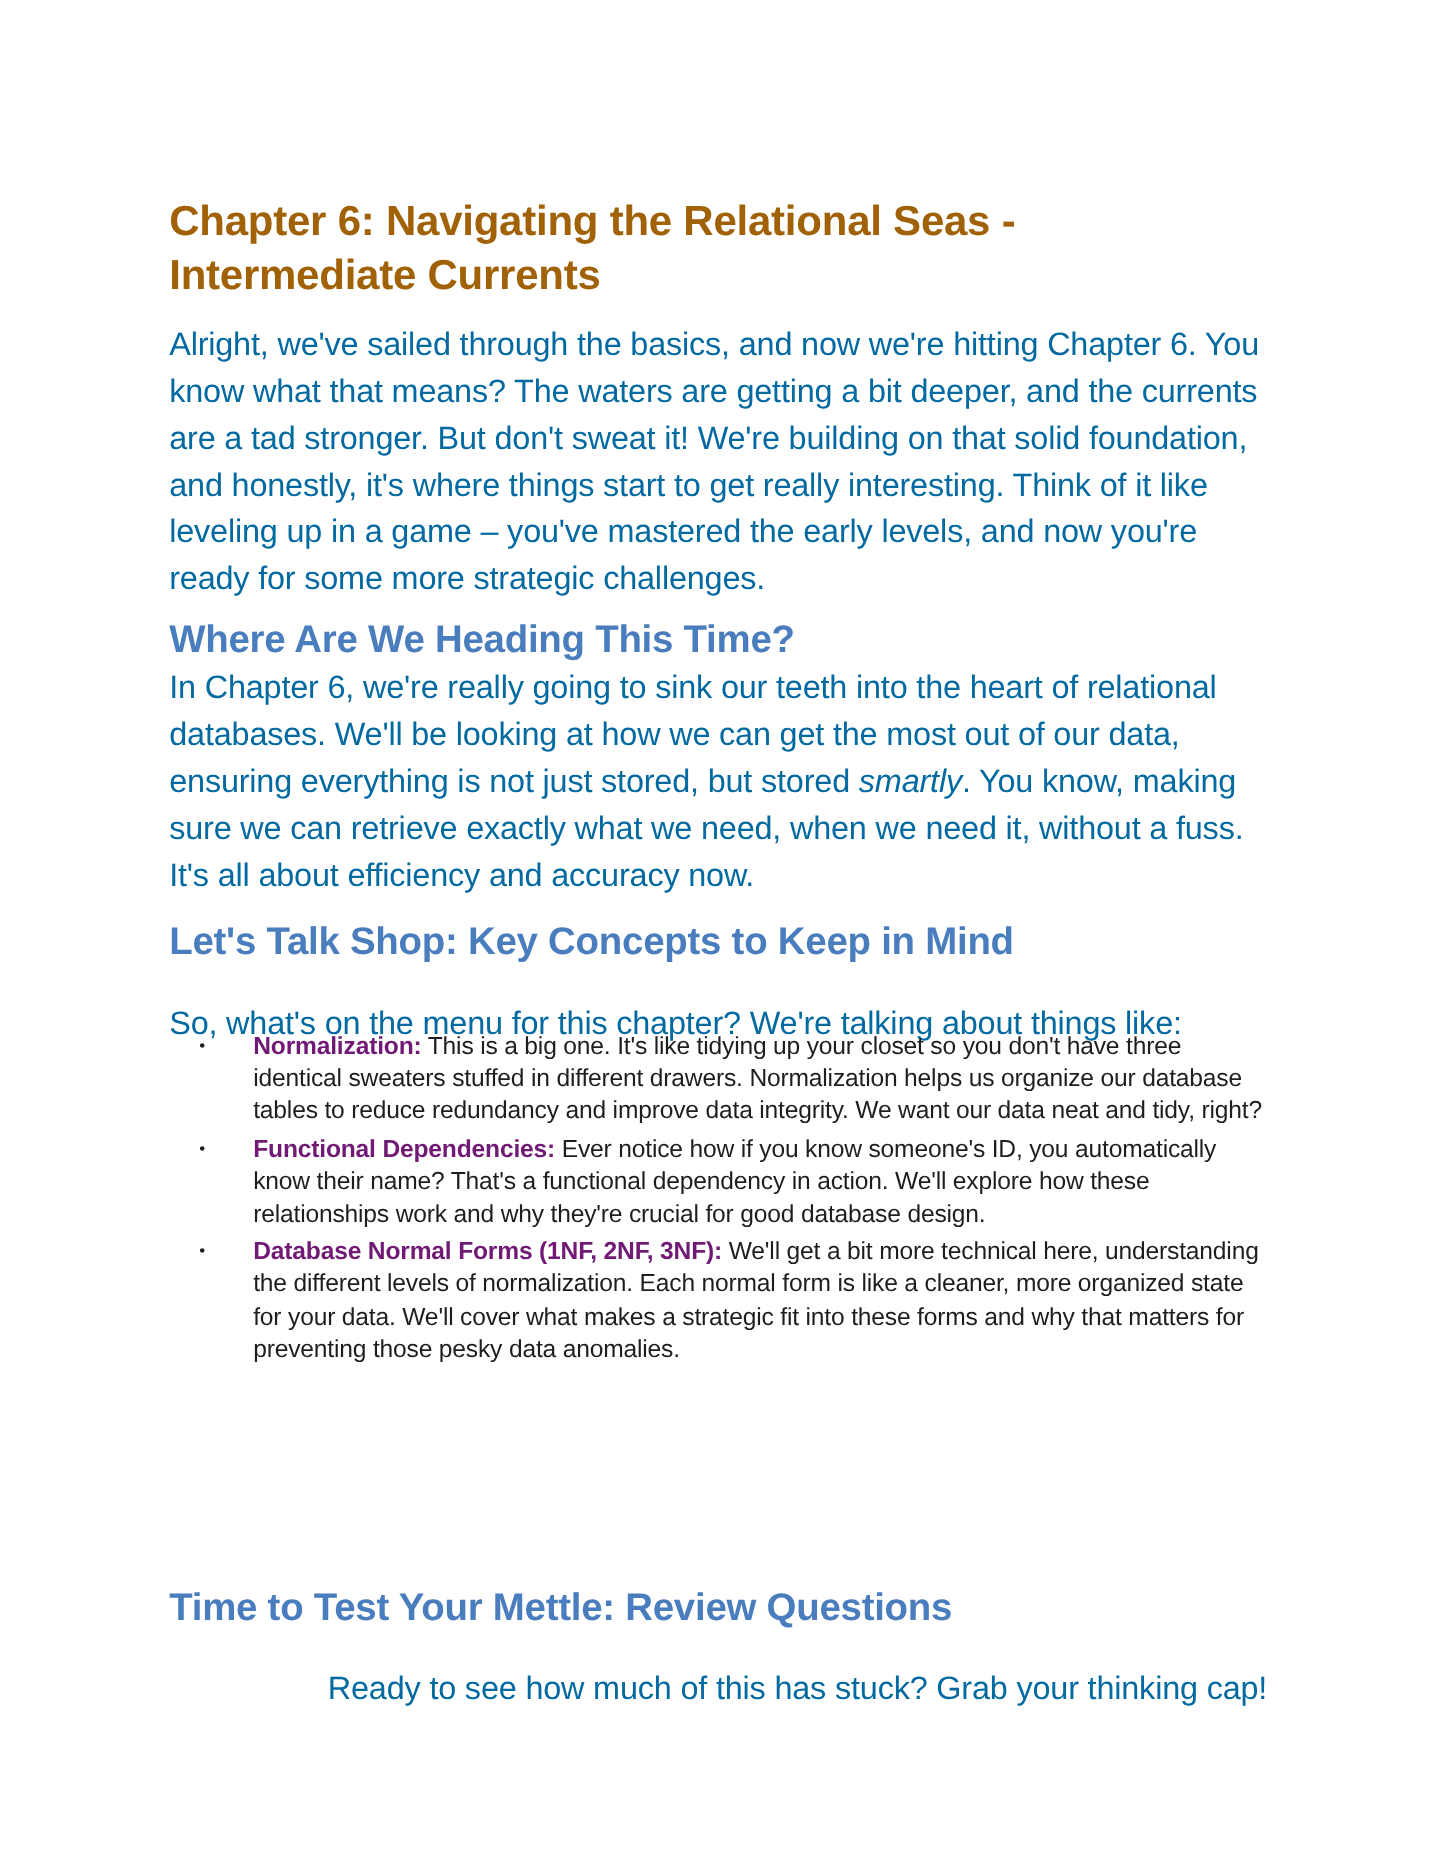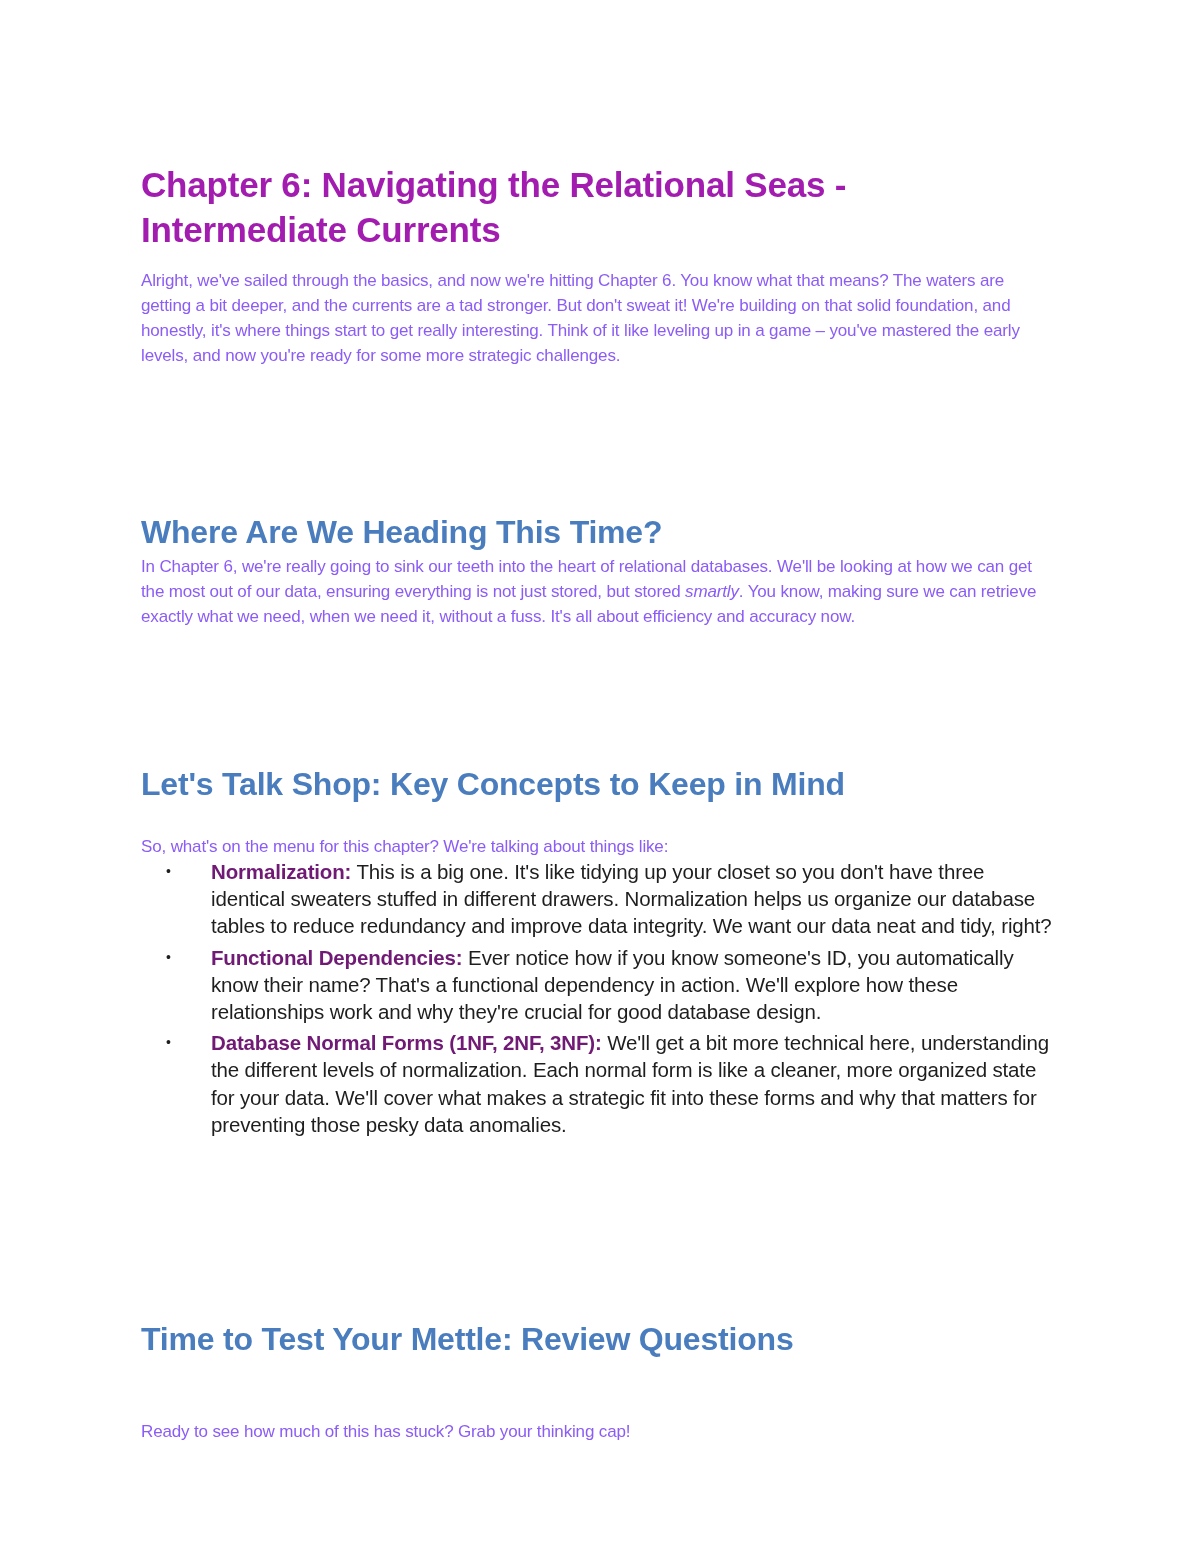--- a/index.html
+++ b/index.html
@@ -3,31 +3,31 @@
 <meta charset="utf-8">
 <style>
   html, body { margin: 0; padding: 0; background: #ffffff; }
   body { width: 1200px; height: 1553px; position: relative; overflow: hidden; }
   .page {
     position: absolute; left: 141px; top: 0; width: 920px;
     font-family: "Liberation Sans", sans-serif; color: #1a1a1a;
   }
   .h1 {
     position: absolute; left: 0; top: 162px; width: 900px;
-    font-size: 35px; font-weight: bold; color: #a21caf; line-height: 45px;
+    font-size: 35px; font-weight: bold; color: #a16207; line-height: 45px;
     letter-spacing: -0.2px;
   }
   .h2 {
     position: absolute; left: 0; width: 900px;
     font-size: 32px; font-weight: bold; color: #4a7dbe; line-height: 40px;
     letter-spacing: -0.2px;
   }
   .p {
     position: absolute; left: 0; width: 915px;
-    font-size: 17px; line-height: 25px; color: #8b5cf6;
+    font-size: 27px; line-height: 39px; color: #0369a1;
     letter-spacing: -0.15px;
   }
   ul.bullets { position: absolute; left: 0; top: 858px; margin: 0; padding: 0; list-style: none; width: 920px; }
   ul.bullets li { position: relative; padding-left: 70px; font-size: 20.5px; line-height: 27.2px; margin-bottom: 4px; letter-spacing: -0.15px; color: #1e1e1e; }
   ul.bullets li .dot { position: absolute; left: 25px; top: 0; font-size: 14px; }
   b { font-weight: bold; color: #701a75; }
 </style>
 </head>
 <body>
 
@@ -41,14 +41,14 @@
   <div class="h2" style="top:764px;">Let's Talk Shop: Key Concepts to Keep in Mind</div>
   <div class="p" style="top:812px;margin-top:22px;">So, what's on the menu for this chapter? We're talking about things like:</div>
 
   <ul class="bullets">
     <li><span class="dot">•</span><b>Normalization:</b><span> This is a big one. It's like tidying up your closet so you don't have three identical sweaters stuffed in different drawers. Normalization helps us organize our database tables to reduce redundancy and improve data integrity. We want our data neat and tidy, right?</span></li>
     <li><span class="dot">•</span><b>Functional Dependencies:</b><span> Ever notice how if you know someone's ID, you automatically know their name? That's a functional dependency in action. We'll explore how these relationships work and why they're crucial for good database design.</span></li>
     <li><span class="dot">•</span><b>Database Normal Forms (1NF, 2NF, 3NF):</b><span> We'll get a bit more technical here, understanding the different levels of normalization. Each normal form is like a cleaner, more organized state for your data. We'll cover what makes a strategic fit into these forms and why that matters for preventing those pesky data anomalies.</span></li>
   </ul>
 
   <div class="h2" style="top:1319px;">Time to Test Your Mettle: Review Questions</div>
-  <div class="p" style="top:1419px;">Ready to see how much of this has stuck? Grab your thinking cap!</div>
+  <div class="p" style="top:1388px;text-align:right;">Ready to see how much of this has stuck? Grab your thinking cap!</div>
 </div>
 
 </body></html>

